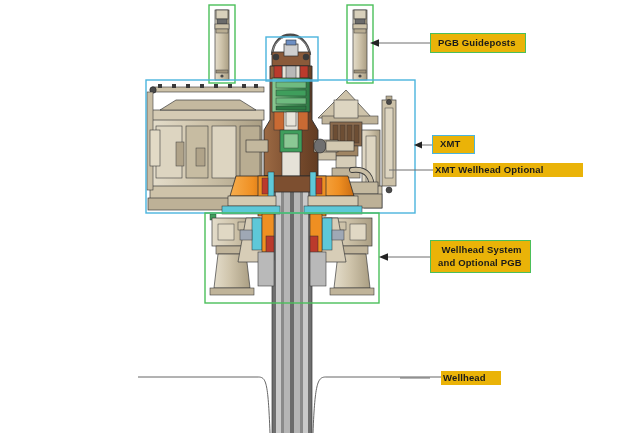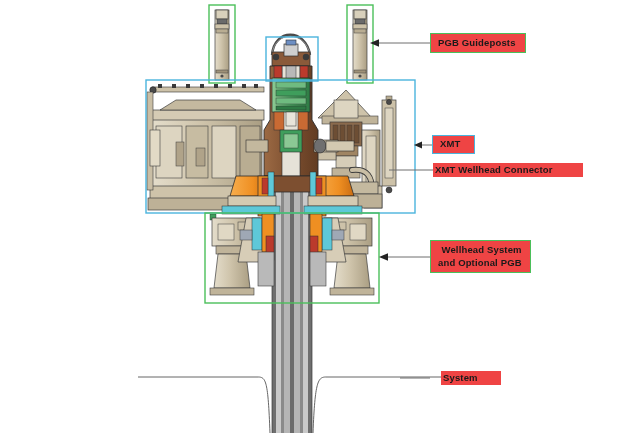--- a/index.html
+++ b/index.html
@@ -22,21 +22,21 @@
   }
   .callout {
     position: absolute;
     box-sizing: border-box;
     font-family: "Liberation Sans", sans-serif;
     font-size: 9.5px;
     font-weight: bold;
     color: #1a1a1a;
     letter-spacing: 0.15px;
     line-height: 12.5px;
-    background: #ef4444;
+    background: #eab308;
     display: flex;
     align-items: center;
     white-space: pre-line;
   }
   .callout.boxed-green {
     border: 1.2px solid #4bbf5a;
     padding: 3px 7px;
   }
   .callout.boxed-blue {
     border: 1.2px solid #4ab4dd;
@@ -299,23 +299,23 @@
 
 <div class="callout boxed-green" style="left:430px; top:33px; width:96px; height:20px;">
   <span>PGB Guideposts</span>
 </div>
 
 <div class="callout boxed-blue" style="left:432px; top:135px; width:43px; height:19px;">
   <span>XMT</span>
 </div>
 
 <div class="callout plain" style="left:433px; top:163px; width:150px; height:14px;">
-  <span>XMT Wellhead Connector</span>
+  <span>XMT Wellhead Optional</span>
 </div>
 
 <div class="callout boxed-green" style="left:430px; top:240px; width:101px; height:33px;text-align:right;">
   <span>Wellhead System
 and Optional PGB</span>
 </div>
 
 <div class="callout plain" style="left:441px; top:371px; width:60px; height:14px;">
-  <span>System</span>
+  <span>Wellhead</span>
 </div>
 
 </body></html>

